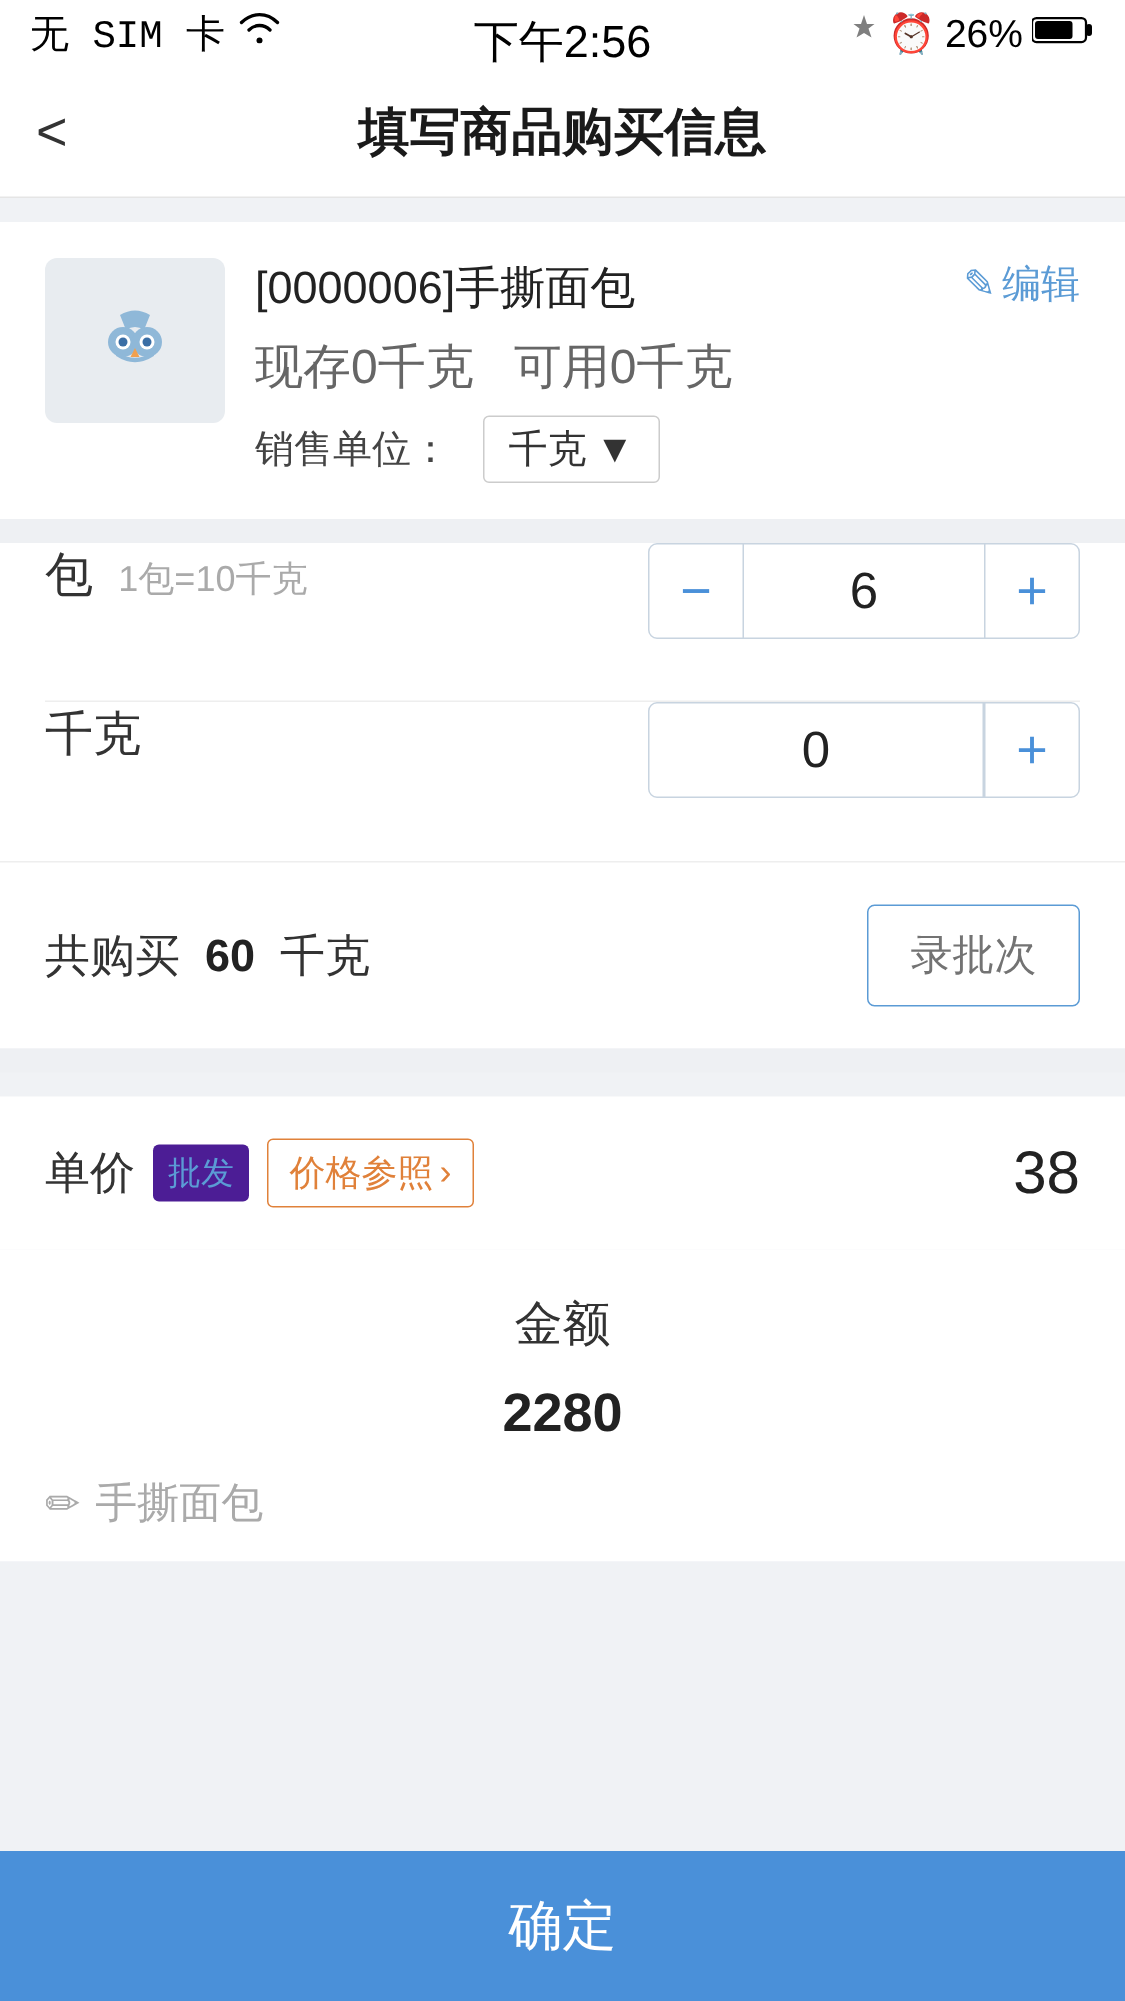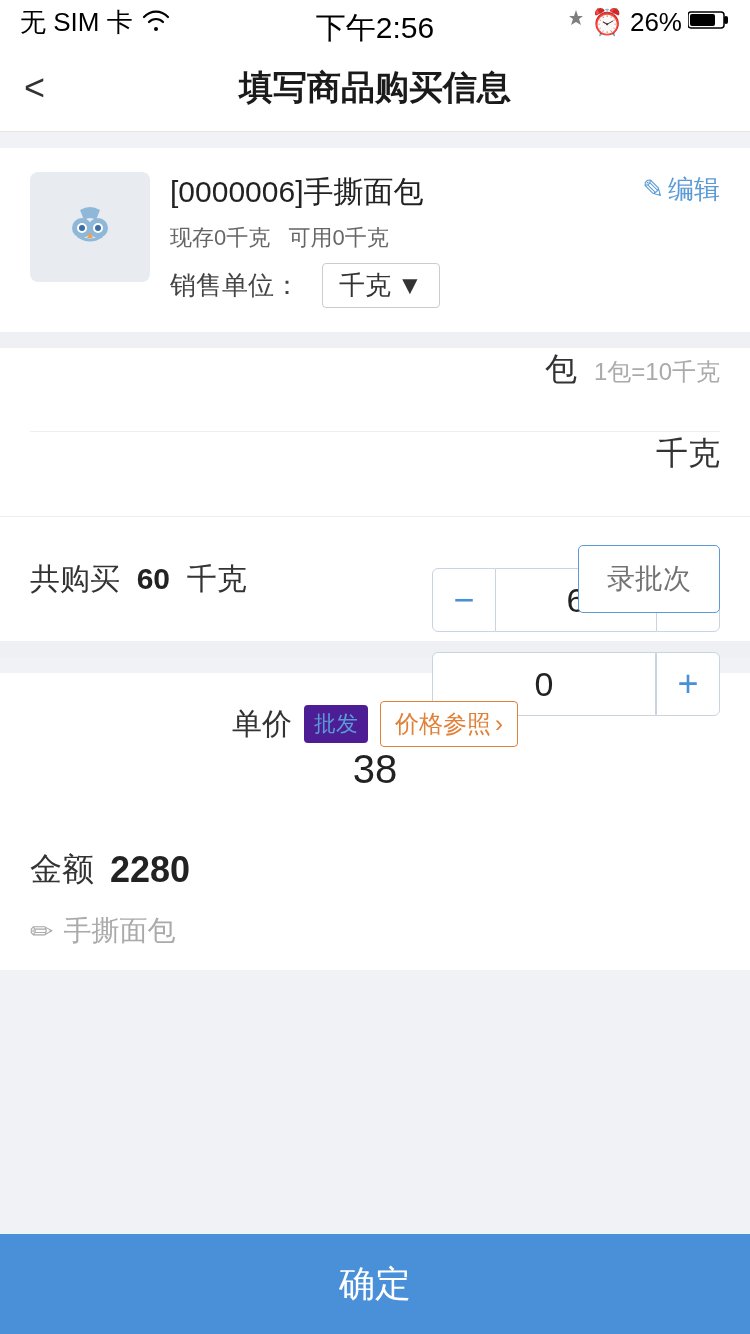--- a/index.html
+++ b/index.html
@@ -22,20 +22,21 @@
       justify-content: space-between;
       padding: 0 20px;
       font-size: 28px;
     }
     .status-left {
       font-size: 26px;
       color: #000;
       display: flex;
       align-items: center;
       gap: 8px;
+      font-family: Liberation Mono, monospace;
     }
     .status-center {
       font-size: 30px;
       font-weight: 500;
       color: #000;
       position: absolute;
       left: 50%;
       transform: translateX(-50%);
       top: 8px;
     }
@@ -94,21 +95,21 @@
     .product-info {
       flex: 1;
     }
     .product-name {
       font-size: 30px;
       color: #222;
       font-weight: 500;
       margin-bottom: 10px;
     }
     .product-stock {
-      font-size: 22px;
+      font-size: 32px;
       color: #666;
       margin-bottom: 10px;
     }
     .product-unit-row {
       display: flex;
       align-items: center;
       gap: 22px;
       font-size: 26px;
       color: #444;
     }
@@ -140,24 +141,23 @@
       background: #eef0f3;
     }
 
     
     .quantity-section {
       background: #fff;
       padding: 0 30px;
     }
     .quantity-row {
       display: flex;
-      align-items: flex-end;
-      height: 84px;
+      align-items: flex-start;
+      height: 106px;
       border-bottom: 1px solid #eee;
-      flex-direction: column;
     }
     .quantity-row:last-child {
       border-bottom: none;
     }
     .quantity-label {
       font-size: 32px;
       color: #333;
       flex: 0 0 220px;
     }
     .quantity-hint {
@@ -237,21 +237,20 @@
     }
 
     
     .price-section {
       background: #fff;
       margin-top: 16px;
       padding: 28px 30px;
       display: flex;
       align-items: center;
       justify-content: space-between;
-      flex-direction: column;
     }
     .price-left {
       display: flex;
       align-items: center;
       gap: 12px;
       font-size: 30px;
       color: #333;
     }
     .price-tag {
       background: #4c1d95;
@@ -281,20 +280,21 @@
     
     .amount-section {
       background: #fff;
       padding: 28px 30px 20px 30px;
     }
     .amount-row {
       display: flex;
       align-items: center;
       gap: 16px;
       margin-bottom: 20px;
+      flex-direction: column;
     }
     .amount-label {
       font-size: 32px;
       color: #333;
     }
     .amount-value {
       font-size: 36px;
       color: #222;
       font-weight: 600;
     }

